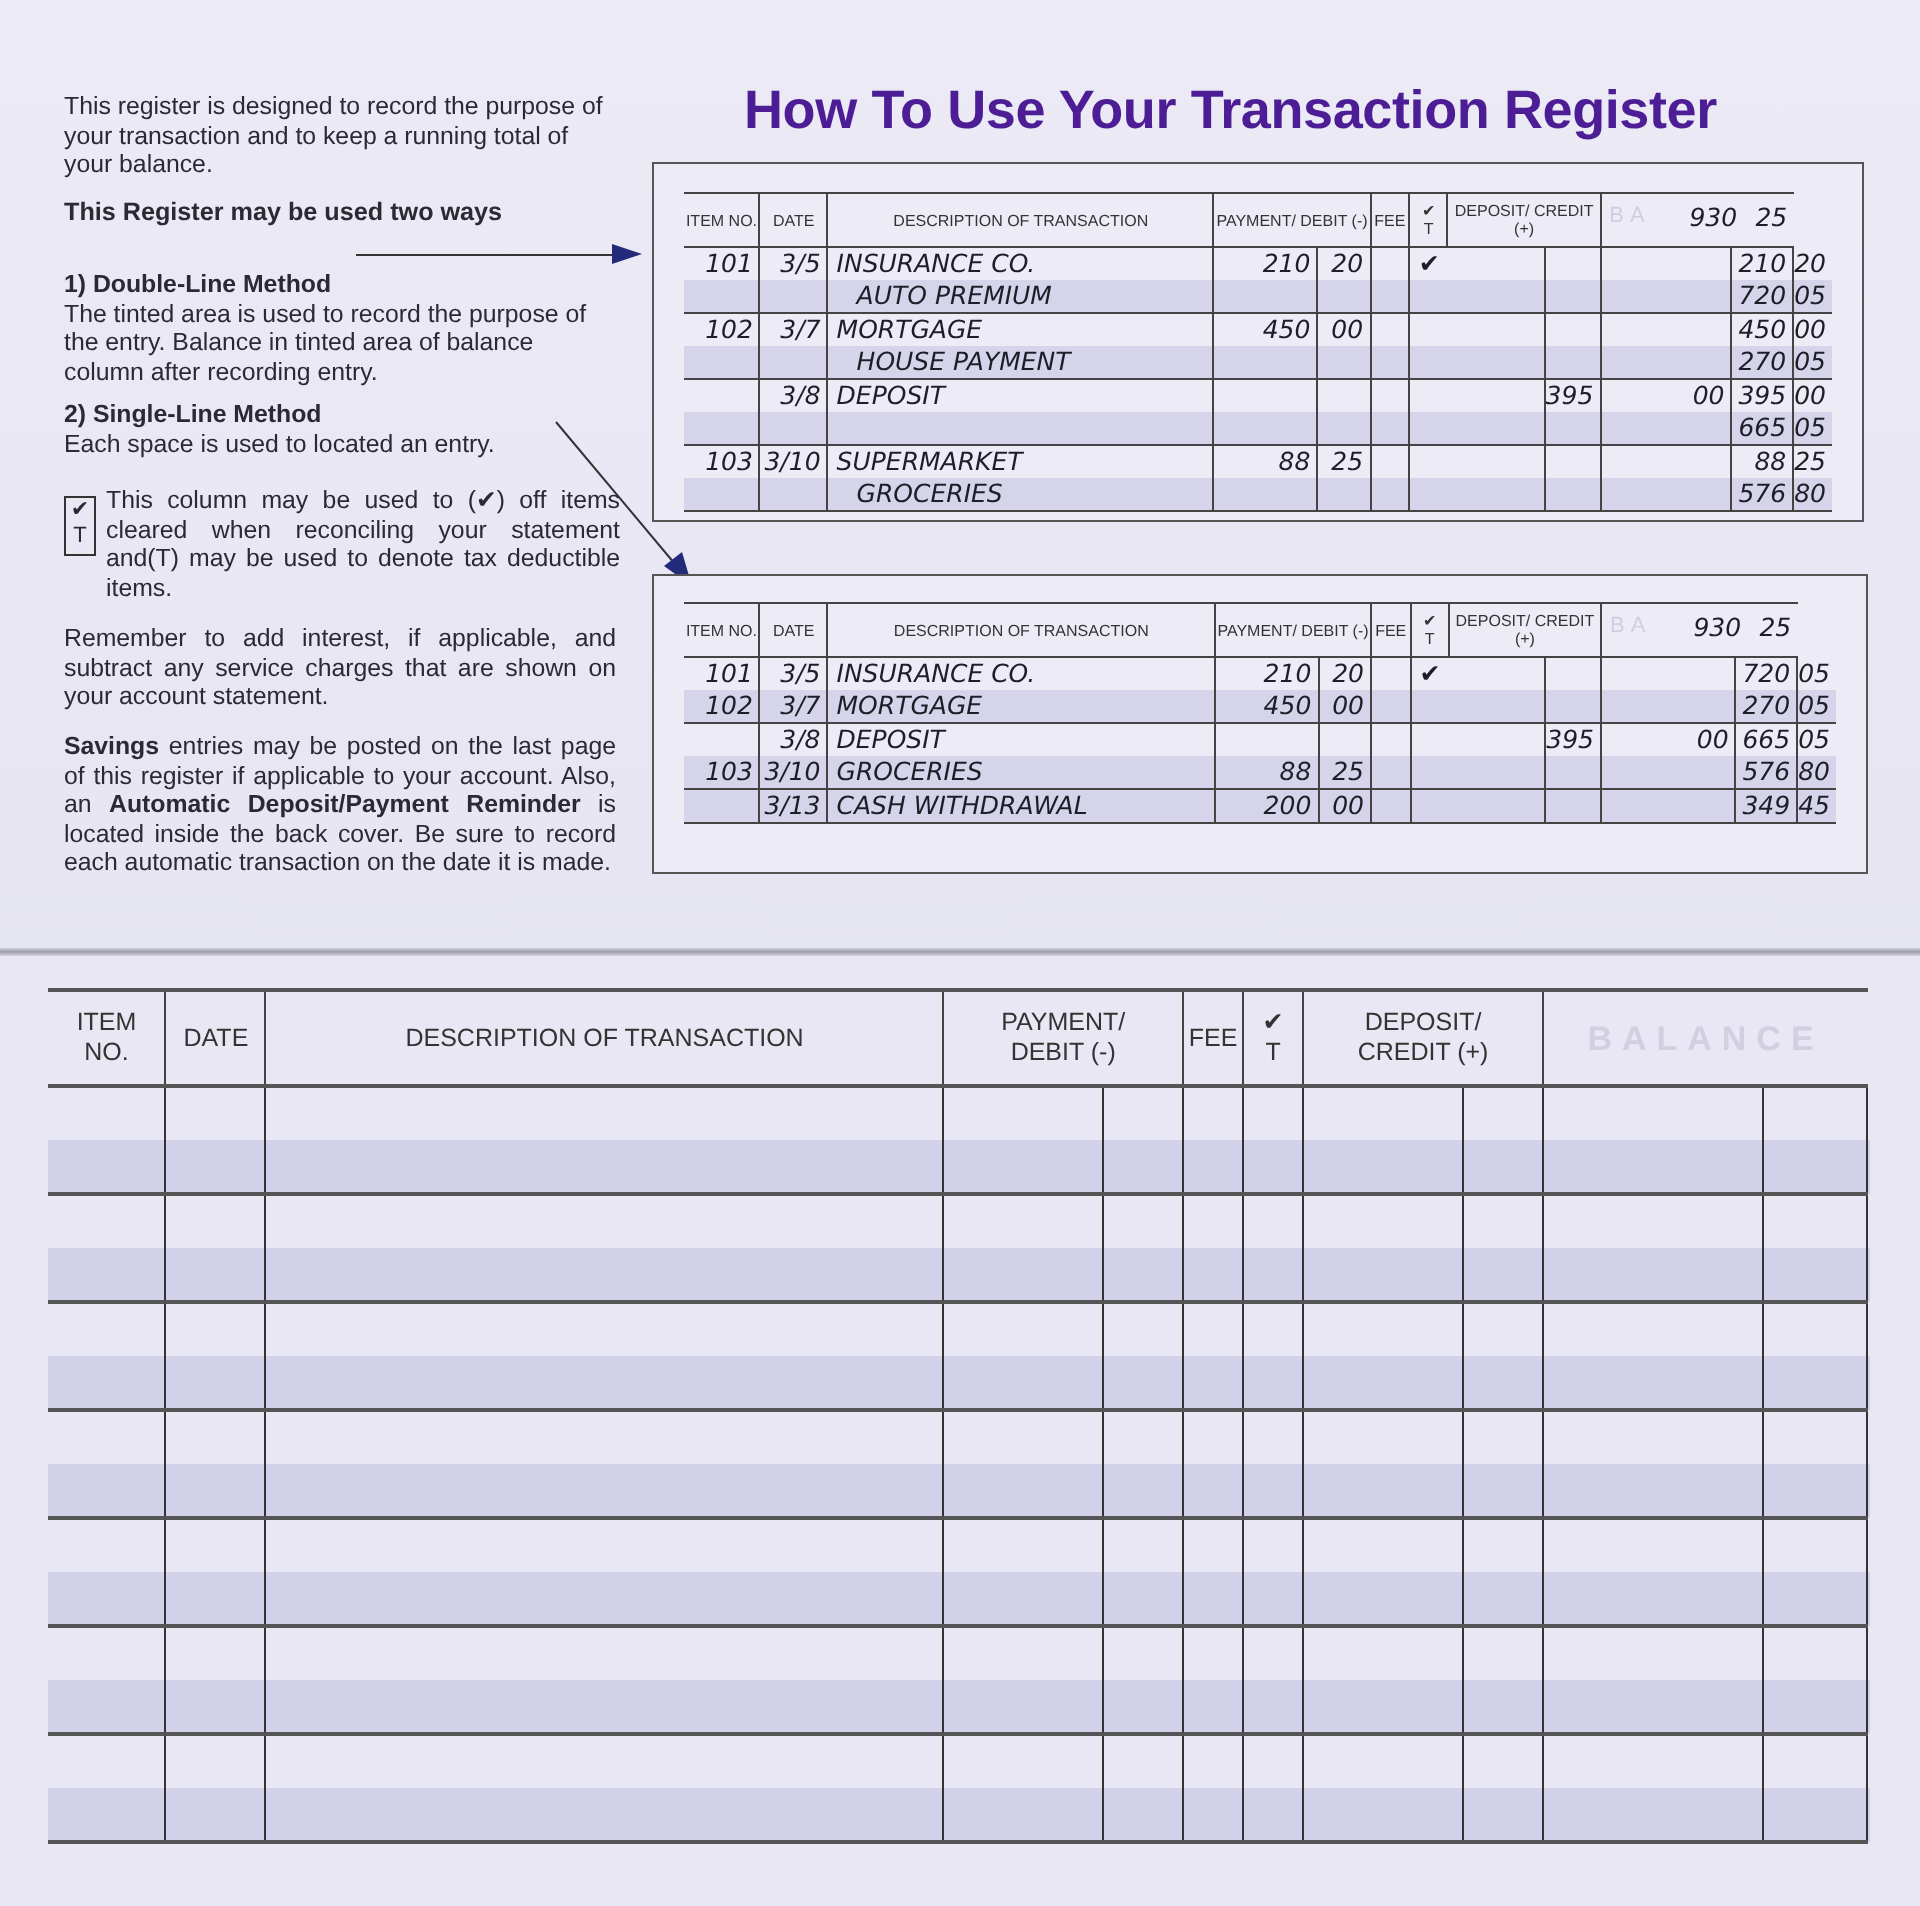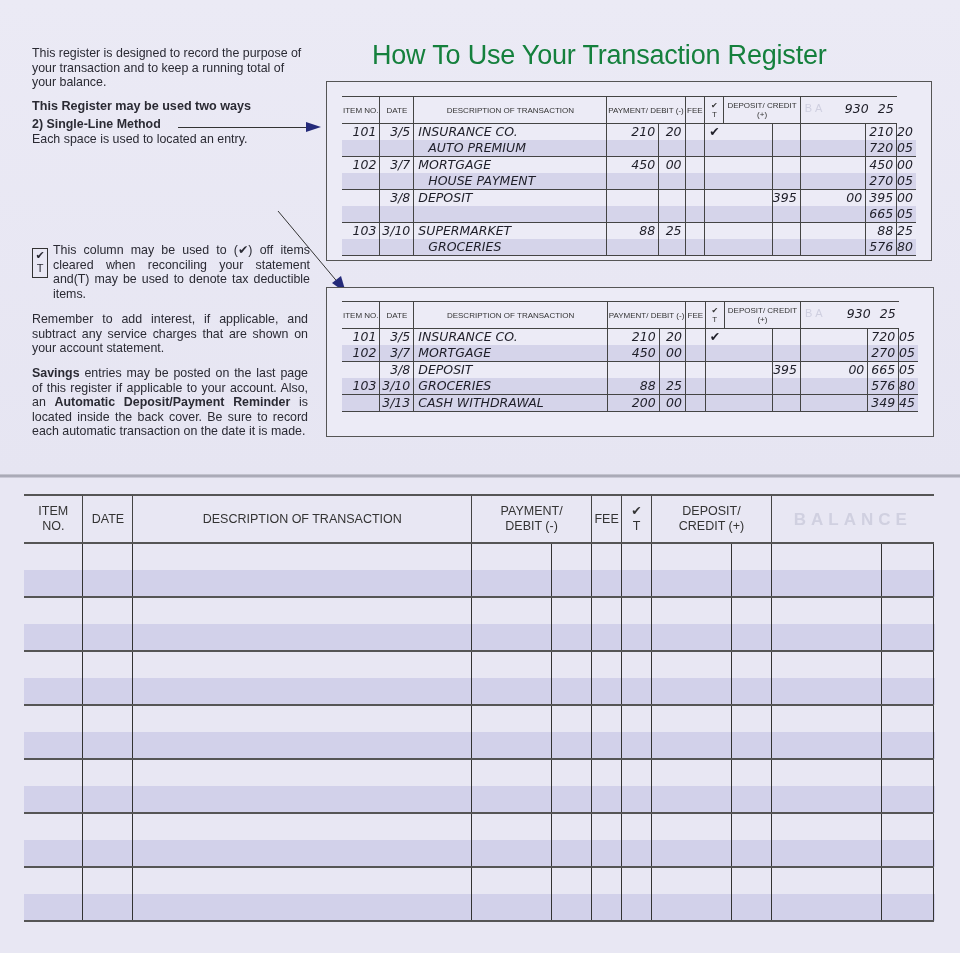--- a/index.html
+++ b/index.html
@@ -19,40 +19,40 @@
   }
   .page-bottom {
     position: absolute; left: 0; top: 478px; width: 960px; height: 475px;
     background: #e8e7f3;
   }
 
   
   .intro { position: absolute; left: 32px; top: 46px; width: 278px; font-size: 12.4px; line-height: 14.5px; }
   .intro p { margin: 0; }
   .intro .lead { margin-bottom: 9px; }
-  .intro h3 { margin: 0 0 4px 0; font-size: 12.6px; font-weight: bold; }
+  .intro h3 { margin: 0 0 22px 0; font-size: 12.6px; font-weight: bold; }
   .intro .method-title { font-weight: bold; font-size: 12.4px; }
   .intro .blk { margin-bottom: 7px; }
   .checkbox-note { position: absolute; left: 32px; top: 243px; width: 278px; font-size: 12.4px; line-height: 14.5px; }
   .checkbox-note .cbox {
     position: absolute; left: 0; top: 5px; width: 14px; height: 28px;
     border: 1px solid #333; font-size: 11px; text-align: center; line-height: 13px;
   }
   .checkbox-note .txt { margin-left: 21px; text-align: justify; }
   .remember { position: absolute; left: 32px; top: 312px; width: 276px; font-size: 12.4px; line-height: 14.5px; text-align: justify; }
   .savings { position: absolute; left: 32px; top: 366px; width: 276px; font-size: 12.4px; line-height: 14.6px; text-align: justify; }
   .savings b { font-weight: bold; }
 
   .arrow1 { position: absolute; left: 178px; top: 127px; width: 140px; height: 1px; background: #333; }
   .arrow1-head { position: absolute; left: 306px; top: 122px; width: 0; height: 0;
     border-top: 5px solid transparent; border-bottom: 5px solid transparent; border-left: 15px solid #242a7a; }
   svg.arrow2 { position: absolute; left: 270px; top: 205px; }
 
   
-  .title { position: absolute; left: 372px; top: 40px; font-size: 27px; font-weight: normal; color: #15803d; letter-spacing: -0.2px; }
+  .title { position: absolute; left: 372px; top: 40px; font-size: 27px; font-weight: bold; color: #4c1d95; letter-spacing: -0.2px; }
 
   
   .example-box { position: absolute; border: 1.3px solid #555; background: #ecebf6; }
   .ex1 { left: 326px; top: 81px; width: 604px; height: 178px; }
   .ex2 { left: 326px; top: 287px; width: 606px; height: 148px; }
 
   table.reg { border-collapse: collapse; position: absolute; }
   table.reg td, table.reg th { padding: 0; }
   .sm th { font-weight: normal; font-size: 8px; line-height: 9px; color: #333; text-align: center; border-left: 1px solid #444; border-bottom: 1.5px solid #444; border-top: 1.5px solid #444; height: 26px; }
   .sm th:first-child { border-left: none; }
@@ -85,20 +85,24 @@
 
 <div class="page-top"></div>
 <div class="fold"></div>
 <div class="page-bottom"></div>
 
 <div class="title">How To Use Your Transaction Register</div>
 
 <div class="intro">
   <p class="lead">This register is designed to record the purpose of your transaction and to keep a  running total of your balance.</p>
   <h3>This Register may be used two ways</h3>
+  <div class="blk">
+    <div class="method-title">1) Double-Line Method</div>
+    <div>The tinted area is used to record the purpose of the entry. Balance in tinted area of balance column after recording entry.</div>
+  </div>
   <div class="blk">
     <div class="method-title">2) Single-Line Method</div>
     <div>Each space is used to located an entry.</div>
   </div>
 </div>
 
 <div class="arrow1"></div>
 <div class="arrow1-head"></div>
 <svg class="arrow2" width="80" height="90">
   <line x1="8" y1="6" x2="70" y2="80" stroke="#333" stroke-width="1"></line>

